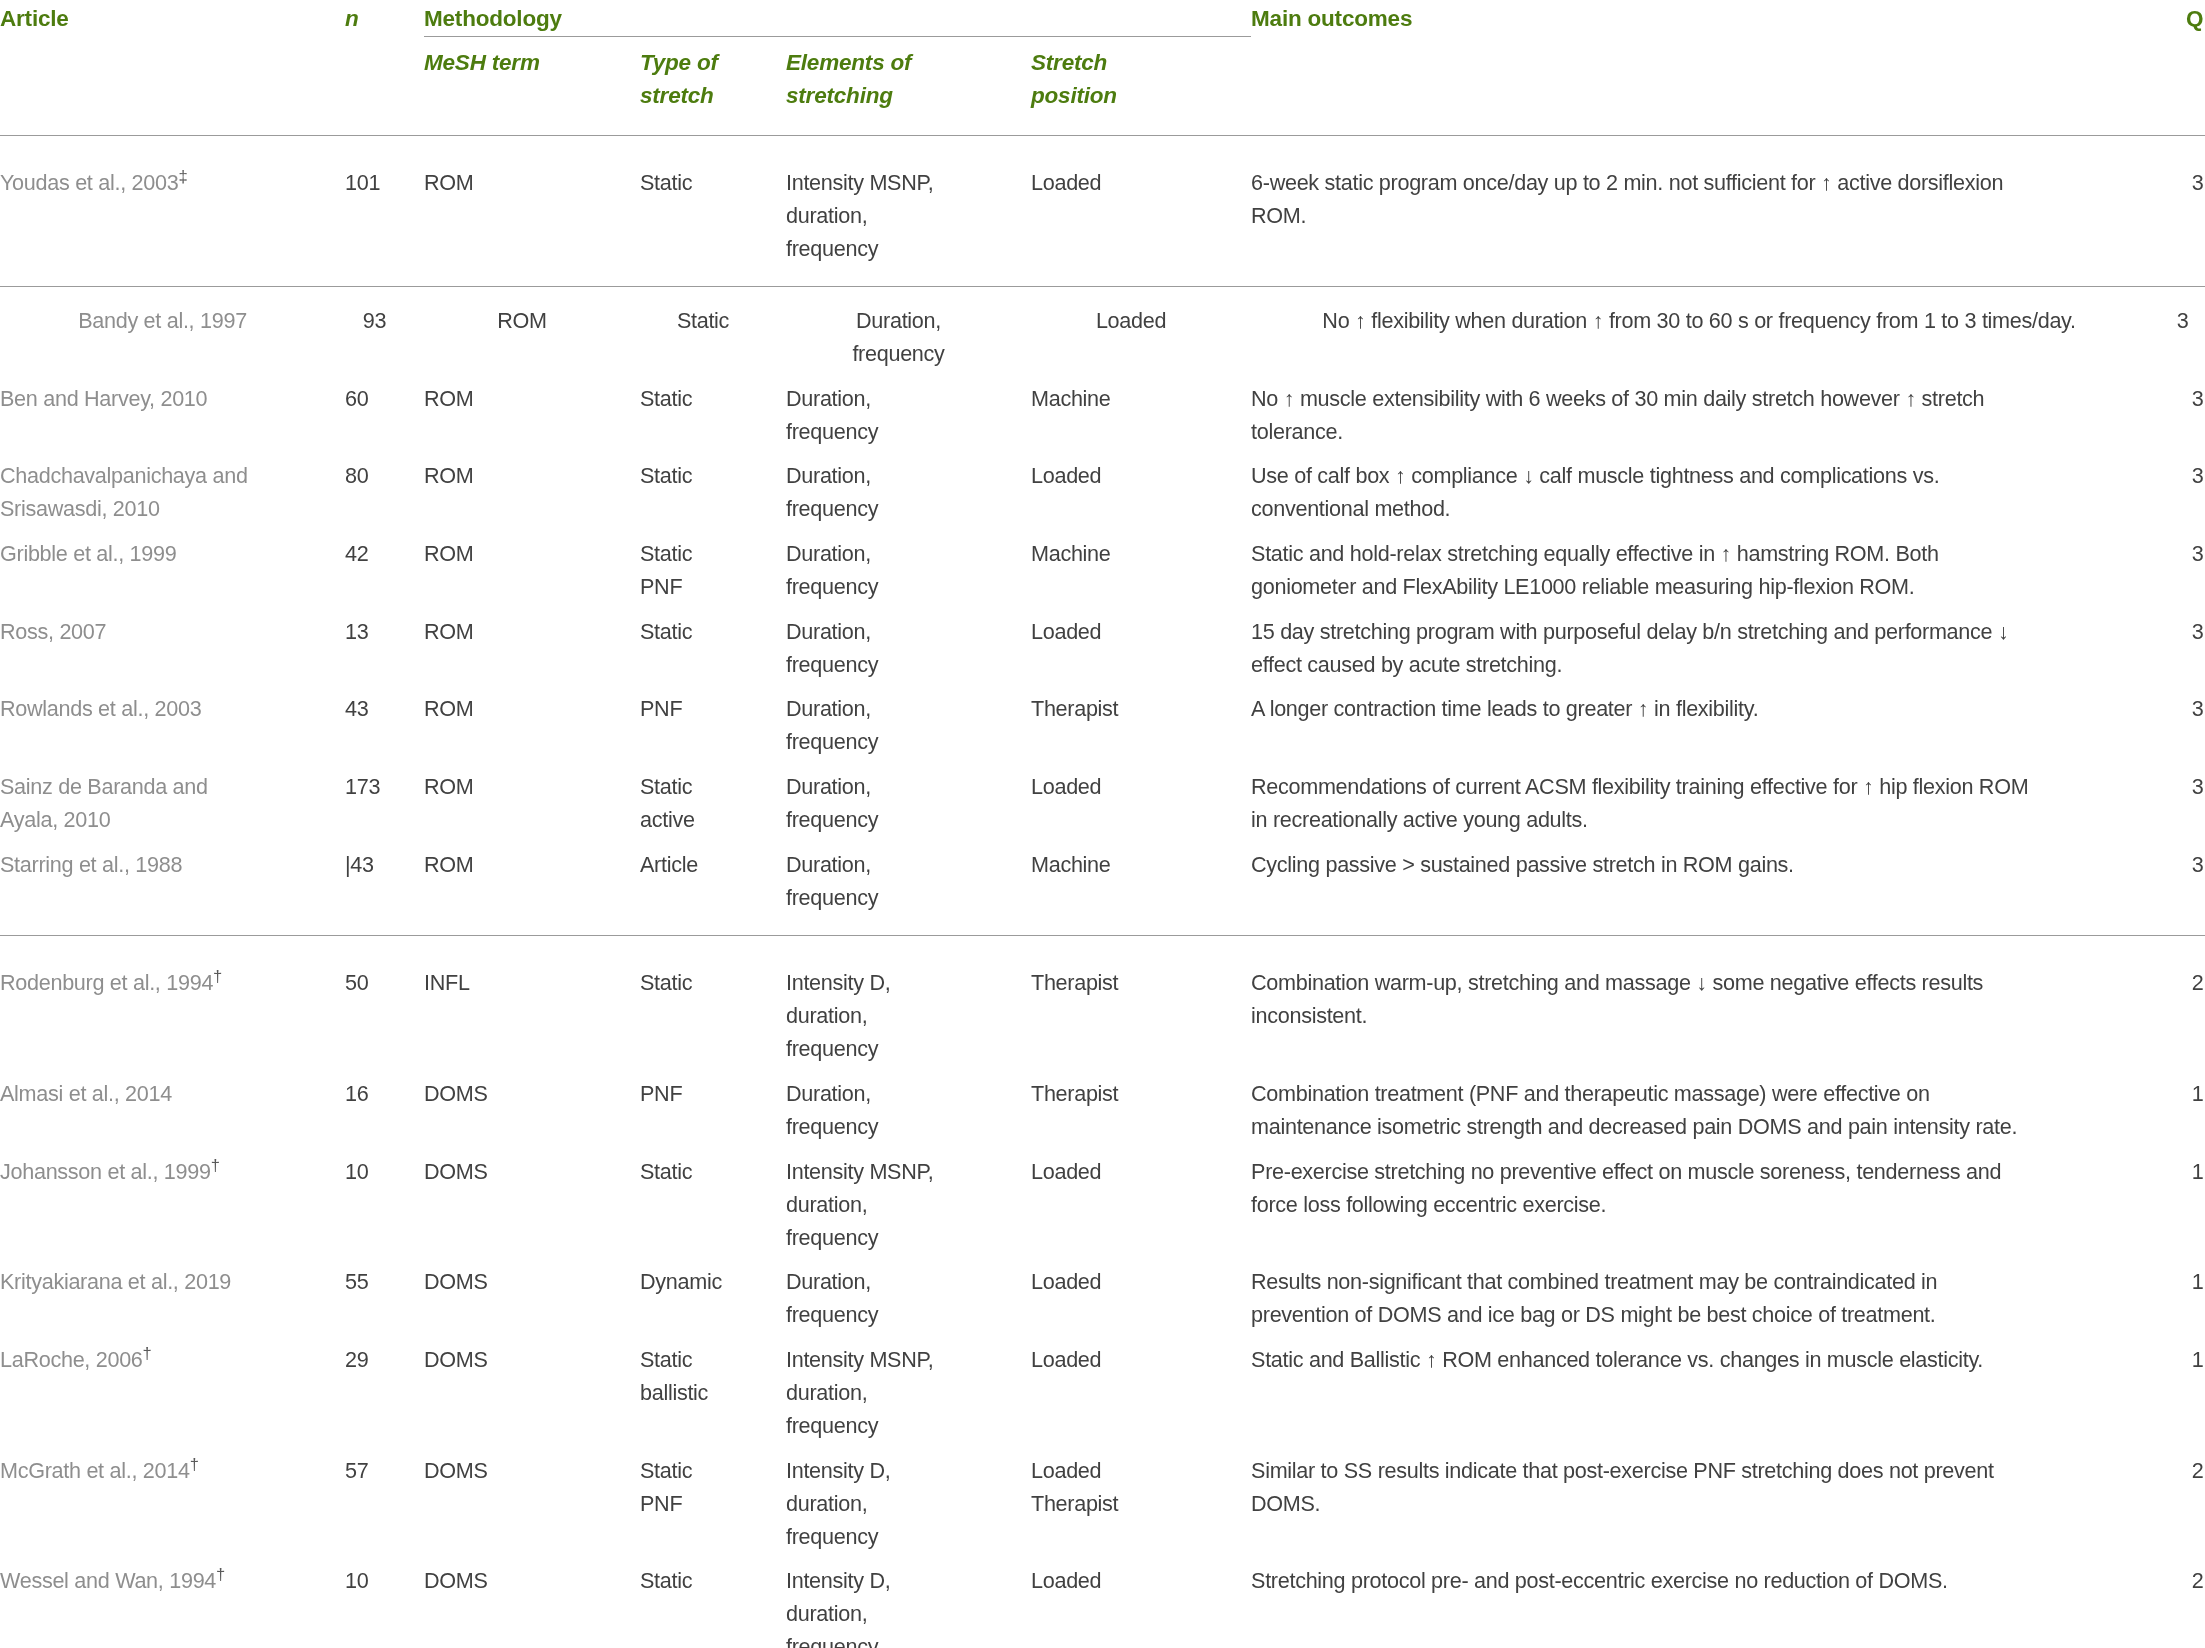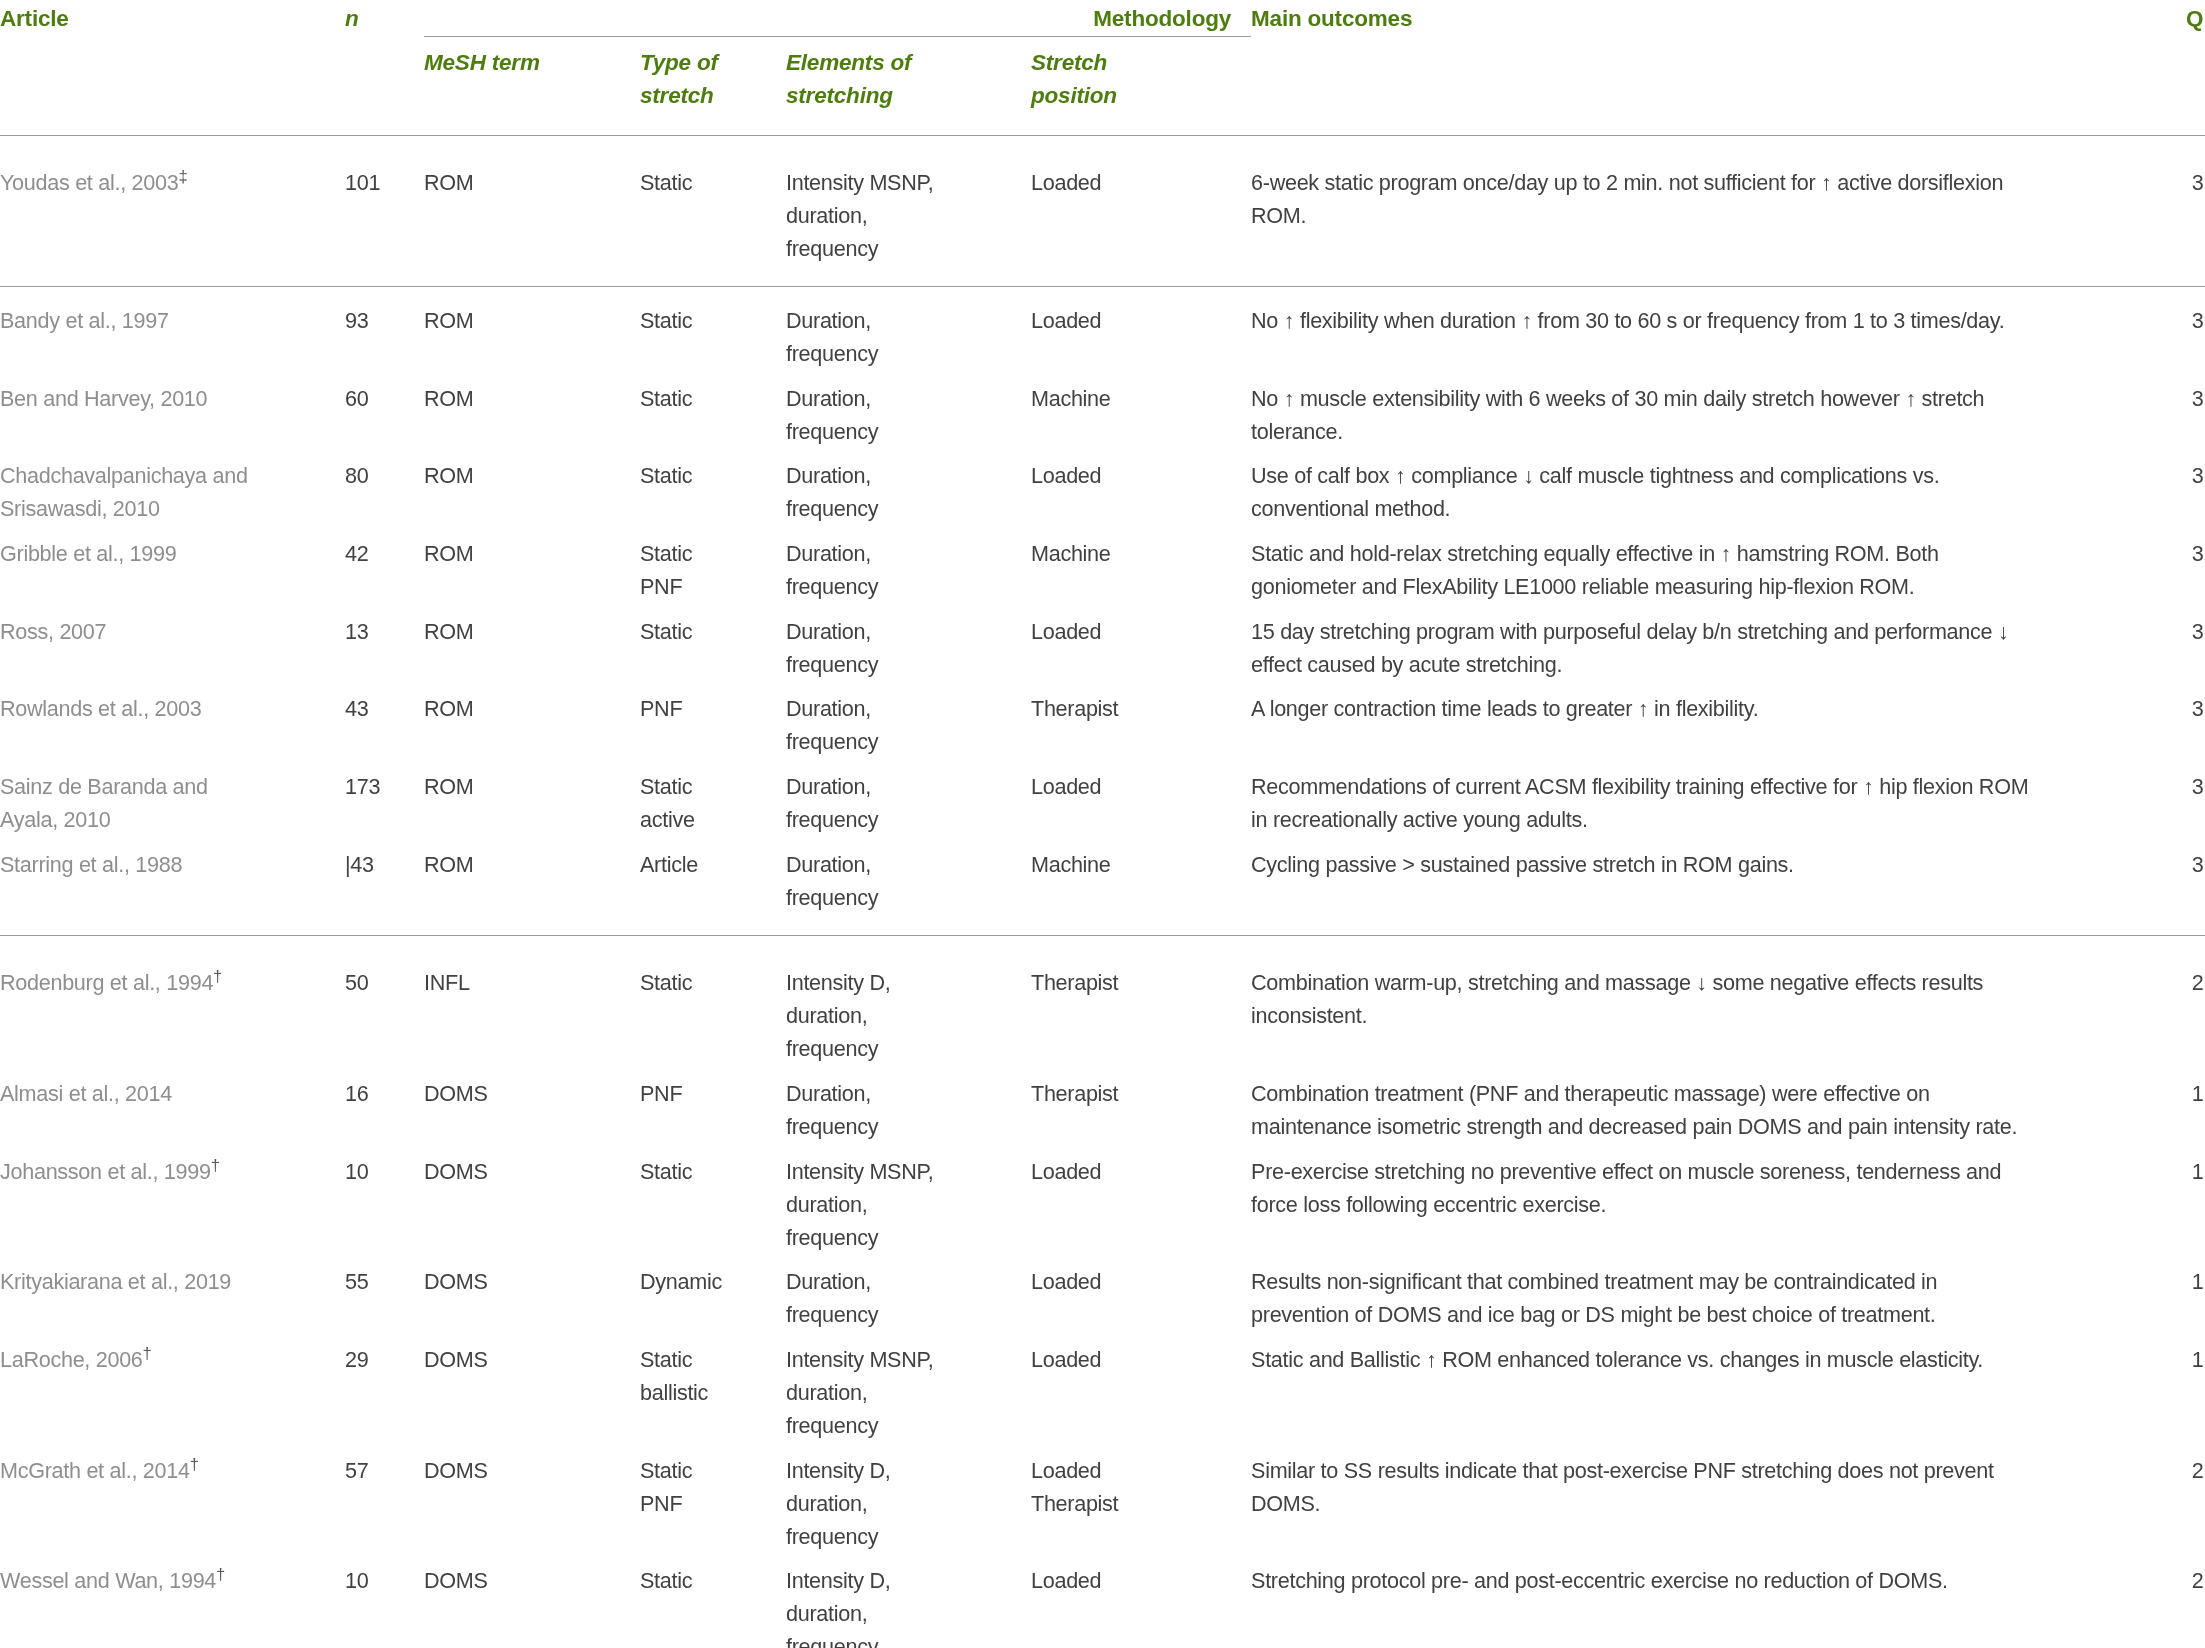--- a/index.html
+++ b/index.html
@@ -40,40 +40,40 @@
 
   thead th {
     color: #4d7c0f;
     font-weight: bold;
     font-size: 22.5px;
     letter-spacing: -0.2px;
   }
   thead tr.head-top th { padding-top: 1.7px; padding-bottom: 1.7px; }
   th.h-n { font-style: italic; }
   th.h-methodology {
-    text-align: right;
+    text-align: left;
     border-bottom: 1.7px solid #9b9b9b;
   }
   th.h-q, td.q-cell { text-align: right; padding-right: 1.7px; }
   thead tr.head-sub th { padding-top: 8.3px; padding-bottom: 23px; font-style: italic; }
   thead tr.head-sub th,
   thead th[rowspan] {
     border-bottom: 1.7px solid #9b9b9b;
   }
 
   td.article-cell { color: #8e8e8e; }
   td.article-cell sup {
     color: #5a5a5a;
     font-size: 16.6px;
     line-height: 0;
   }
   td.outcome-cell { padding-right: 15px; }
 
   tbody tr.section-start td { padding-top: 30px; }
-  tbody tr.after-rule td { padding-top: 16.6px; }
+  tbody tr.after-rule td { padding-top: 16.6px; text-align: center; }
   tbody tr.section-end td {
     padding-bottom: 21.6px;
     border-bottom: 1.7px solid #9b9b9b;
   }
 </style>
 </head>
 <body>
 
 <table class="studies">
   <colgroup>

